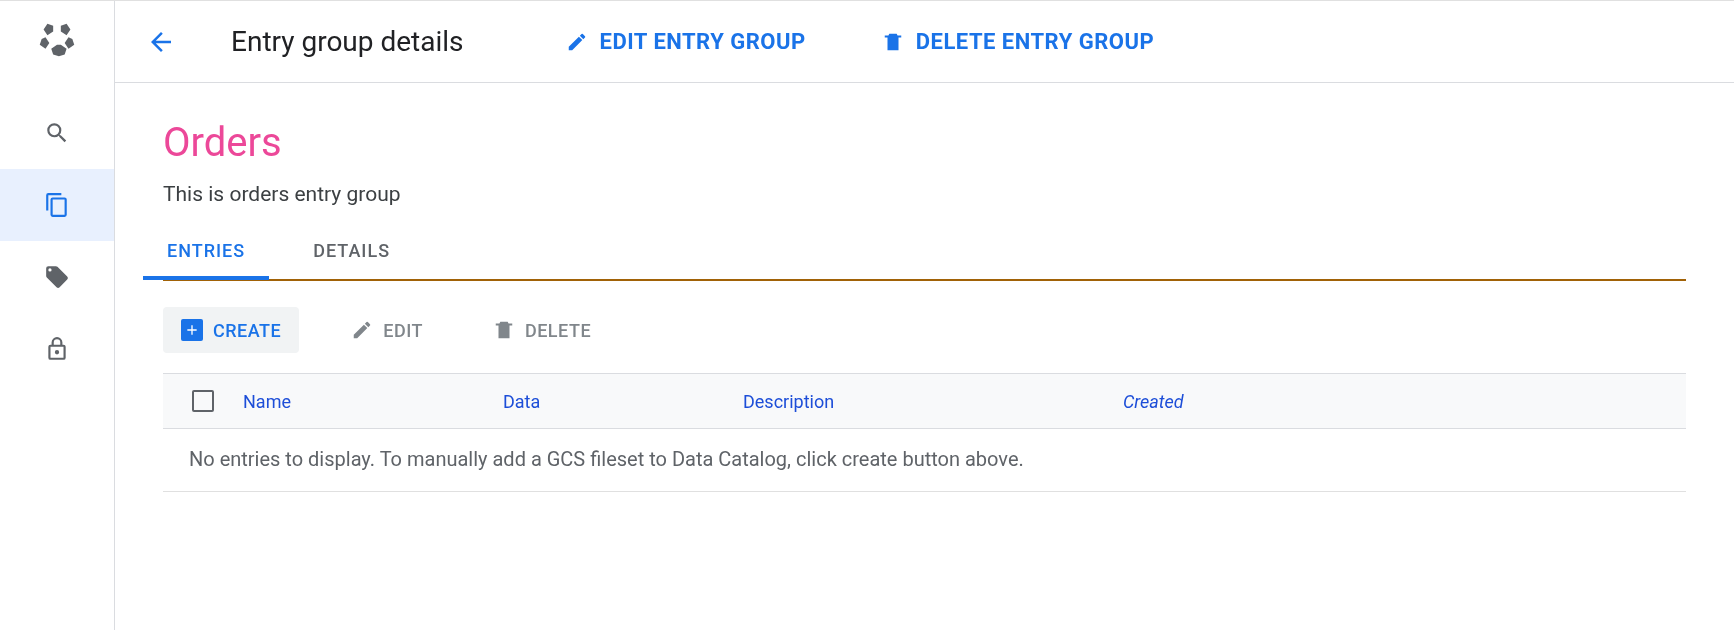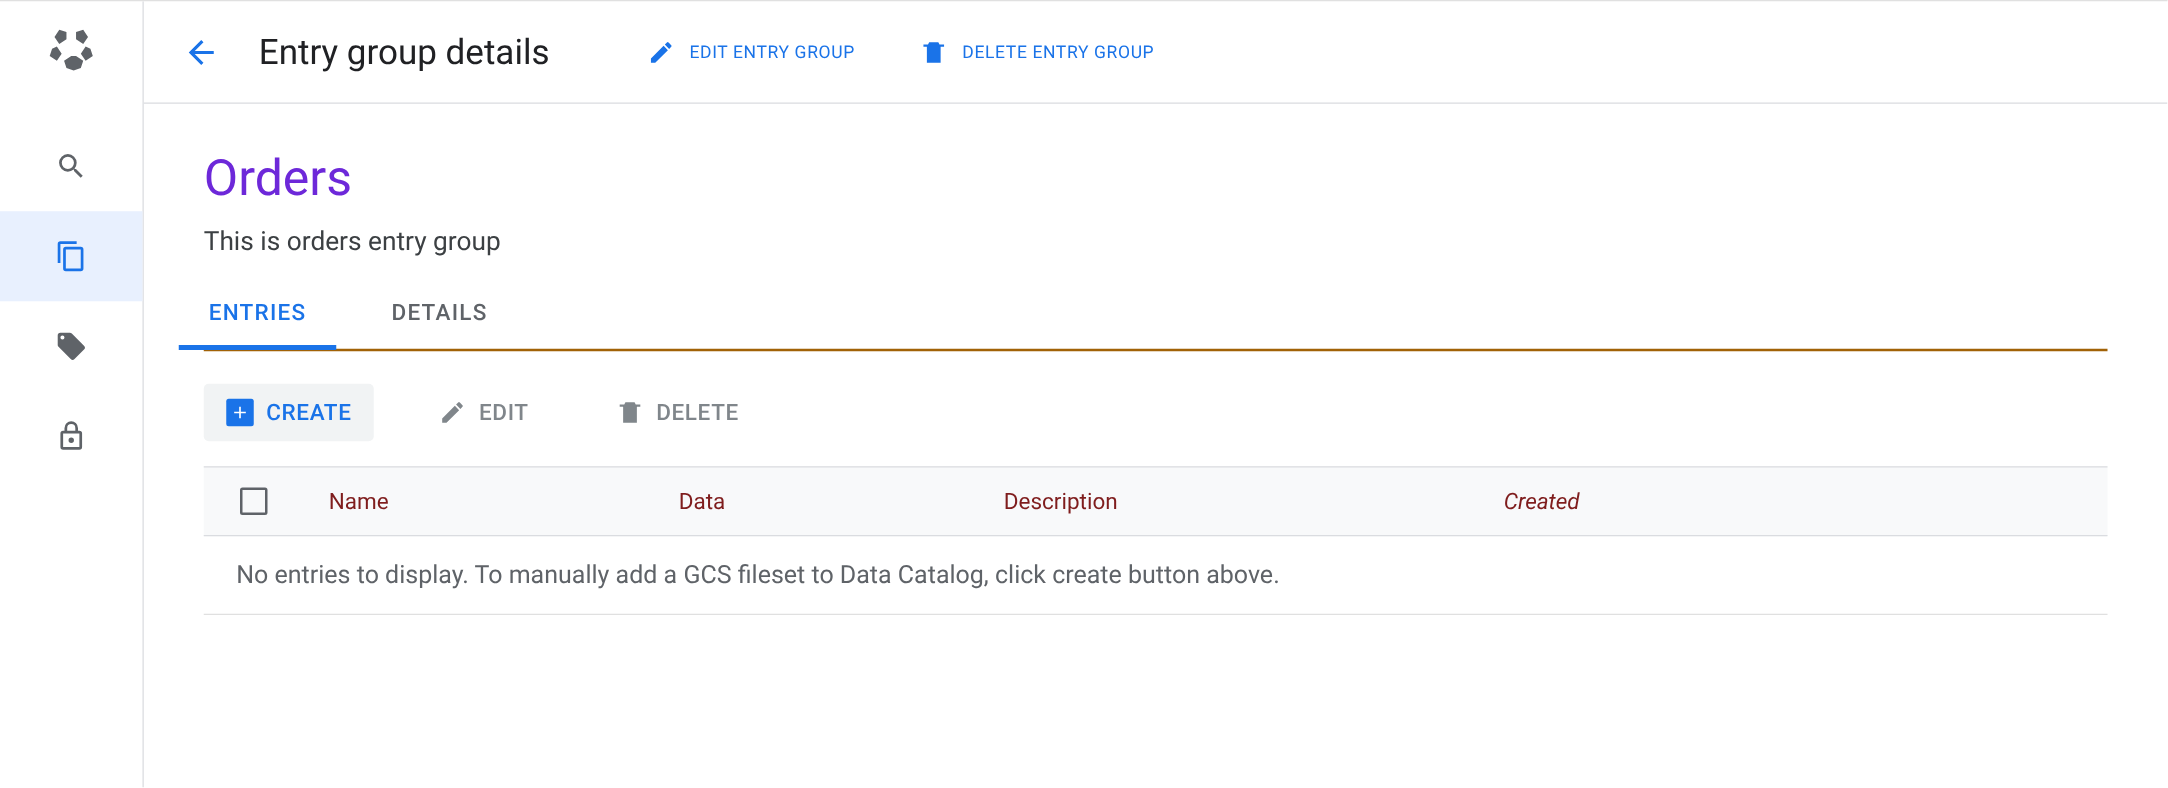--- a/index.html
+++ b/index.html
@@ -42,47 +42,47 @@
   .sidebar-item.active { background: #e8f0fe; }
   .sidebar-item svg { fill: #5f6368; }
   .sidebar-item.active svg { fill: #1a73e8; }
   .main { flex: 1; display: flex; flex-direction: column; }
   .topbar {
     height: 82px;
     border-bottom: 1px solid #dadce0;
     display: flex;
     align-items: center;
     padding: 0 44px 0 24px;
-    gap: 24px;
+    gap: 48px;
   }
   .back-btn {
     width: 44px; height: 44px; border-radius: 50%;
     display: flex; align-items: center; justify-content: center;
     cursor: pointer;
   }
   .back-btn svg { fill: #1a73e8; }
   .page-title-top {
     font-size: 28px;
     font-weight: 400;
     color: #202124;
     margin-right: 40px;
   }
   .top-action {
     display: flex; align-items: center; gap: 12px;
     color: #1a73e8;
-    font-size: 14px;
-    font-weight: 400;
+    font-size: 22px;
+    font-weight: 700;
     letter-spacing: 0.5px;
     cursor: pointer;
     padding: 8px 14px;
     border-radius: 4px;
   }
   .top-action svg { fill: #1a73e8; }
   .content { padding: 36px 48px 0 48px; flex:1; }
-  .h1 { font-size: 40px; font-weight: 400; color: #6d28d9; margin-bottom: 16px; }
+  .h1 { font-size: 40px; font-weight: 400; color: #ec4899; margin-bottom: 16px; }
   .subtitle { font-size: 21px; color: #3c4043; margin-bottom: 20px; }
   .tabs { display: flex; gap: 60px; border-bottom: 2px solid #a16207; }
   .tab {
     font-size: 18px;
     font-weight: 500;
     letter-spacing: 1px;
     padding: 14px 4px 18px 4px;
     color: #5f6368;
     cursor: pointer;
     position: relative;
@@ -110,21 +110,21 @@
   .tbtn.disabled svg { fill:#80868b; }
   .table-header {
     display: flex;
     align-items: center;
     background: #f8f9fa;
     border-top: 1px solid #dadce0;
     border-bottom: 1px solid #dadce0;
     height: 56px;
   }
   .table-header .chkcell { width: 80px; display:flex; align-items:center; justify-content:center; }
-  .table-header .col { font-size: 18px; color:#7f1d1d; font-weight:400;margin-left:20px; }
+  .table-header .col { font-size: 18px; color:#1d4ed8; font-weight:400; }
   .col-name { width: 260px; }
   .col-type { width: 240px; }
   .col-desc { width: 380px; }
   .col-created { flex:1;font-style:italic; }
   .checkbox {
     width: 22px; height: 22px; border: 2px solid #5f6368; border-radius: 2px;
   }
   .empty-row {
     padding: 18px 26px 20px 26px;
     font-size: 20px;

